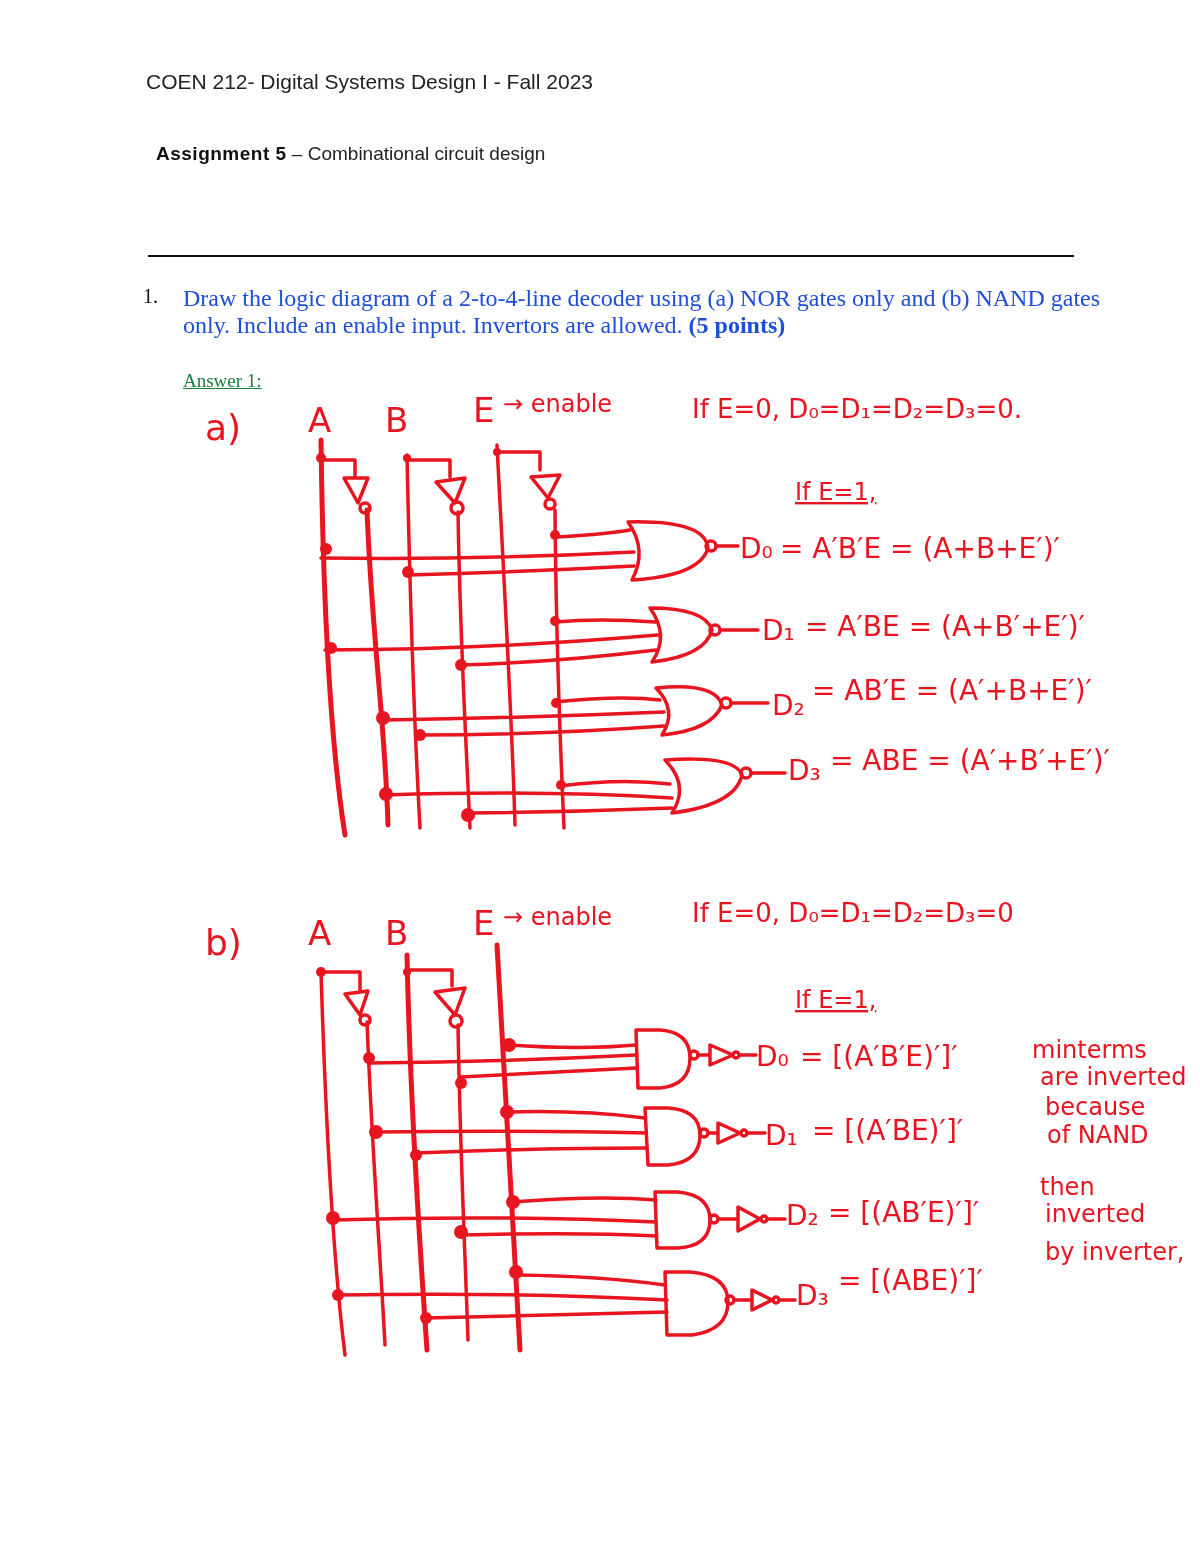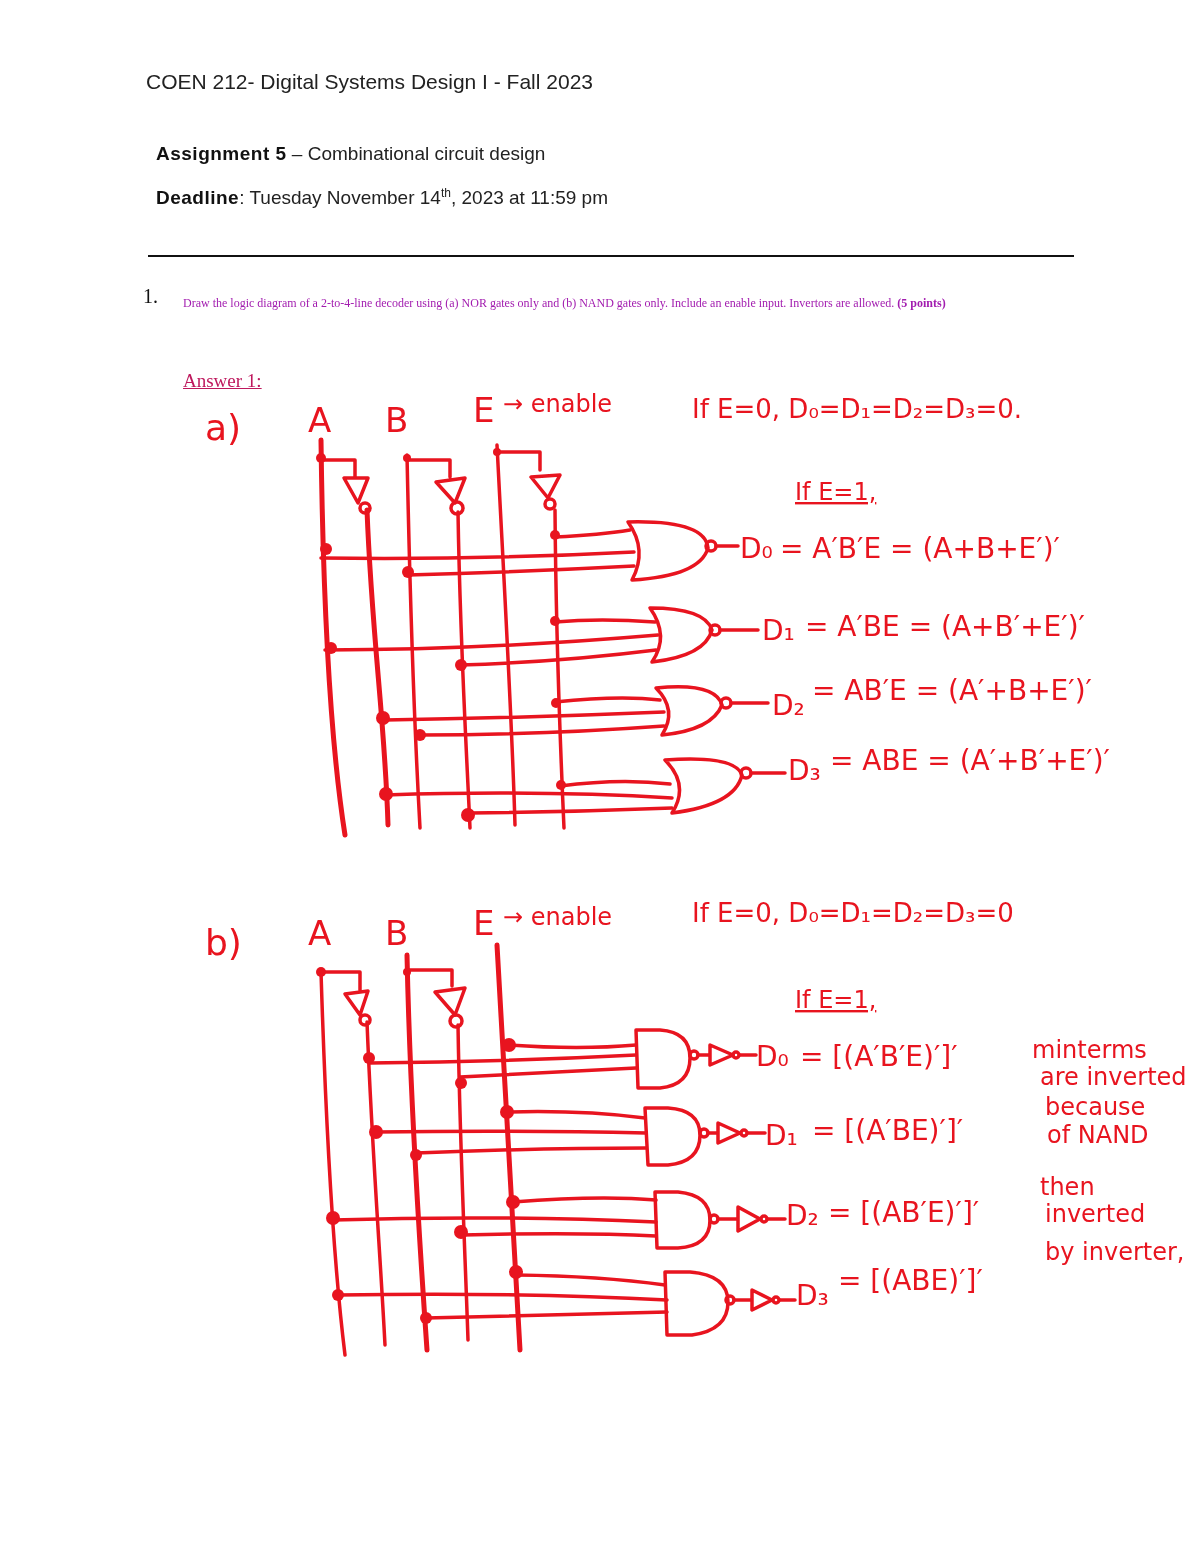--- a/index.html
+++ b/index.html
@@ -4,40 +4,37 @@
 <style>
   html, body { margin:0; padding:0; background:#ffffff; }
   body { width:1200px; height:1553px; position:relative; overflow:hidden; }
   .page { position:absolute; left:0; top:0; width:1200px; height:1248px;text-decoration:underline; }
   .hdr-title { position:absolute; left:146px; top:70px; font-family:"Liberation Sans", sans-serif; font-size:21px; color:#222; }
   .hdr-line { position:absolute; left:156px; font-family:"Liberation Sans", sans-serif; font-size:19px; color:#222; }
   .hdr-line b { letter-spacing:0.5px; color:#111; }
   .hdr-line sup { font-size:12px; }
   .rule { position:absolute; left:148px; top:255px; width:926px; height:0; border-top:2px solid #111; }
   .q-num { position:absolute; left:143px; top:285px; font-family:"Liberation Serif", serif; font-size:20px; color:#111; }
-  .q-text { position:absolute; left:183px; top:285px; width:920px; font-family:"Liberation Serif", serif; font-size:12px; line-height:36px; color:#a21caf; }
+  .q-text { position:absolute; left:183px; top:285px; width:920px; font-family:"Liberation Serif", serif; font-size:24px; line-height:27px; color:#1d4ed8; }
   .q-text b { font-weight:bold; }
-  .answer-label { position:absolute; left:183px; top:370px; font-family:"Liberation Serif", serif; font-size:19px; color:#be185d; text-decoration:underline; }
+  .answer-label { position:absolute; left:183px; top:370px; font-family:"Liberation Serif", serif; font-size:19px; color:#15803d; text-decoration:underline; }
   svg.ink { position:absolute; left:0; top:0; }
   .hw { font-family:"DejaVu Sans", sans-serif; fill:#e8141f; }
 </style>
 </head>
 <body>
 
 <div class="page">
 
   <div class="hdr-title">COEN 212- Digital Systems Design I - Fall 2023</div>
 
   <div class="hdr-line" style="top:143px;">
     <b>Assignment 5</b><span> – </span><span>Combinational circuit design</span>
   </div>
 
-  <div class="hdr-line" style="top:186px;">
-    <b>Deadline</b><span>: Tuesday November 14</span><sup>th</sup><span>, 2023 at 11:59 pm</span>
-  </div>
 
   <div class="rule"></div>
 
   <div class="q-num">1.</div>
   <div class="q-text">
     <span>Draw the logic diagram of a 2-to-4-line decoder using (a) NOR gates only and (b) NAND gates only. Include an enable input. Invertors are allowed. </span><b>(5 points)</b>
   </div>
 
   <div class="answer-label">Answer 1:</div>
 

